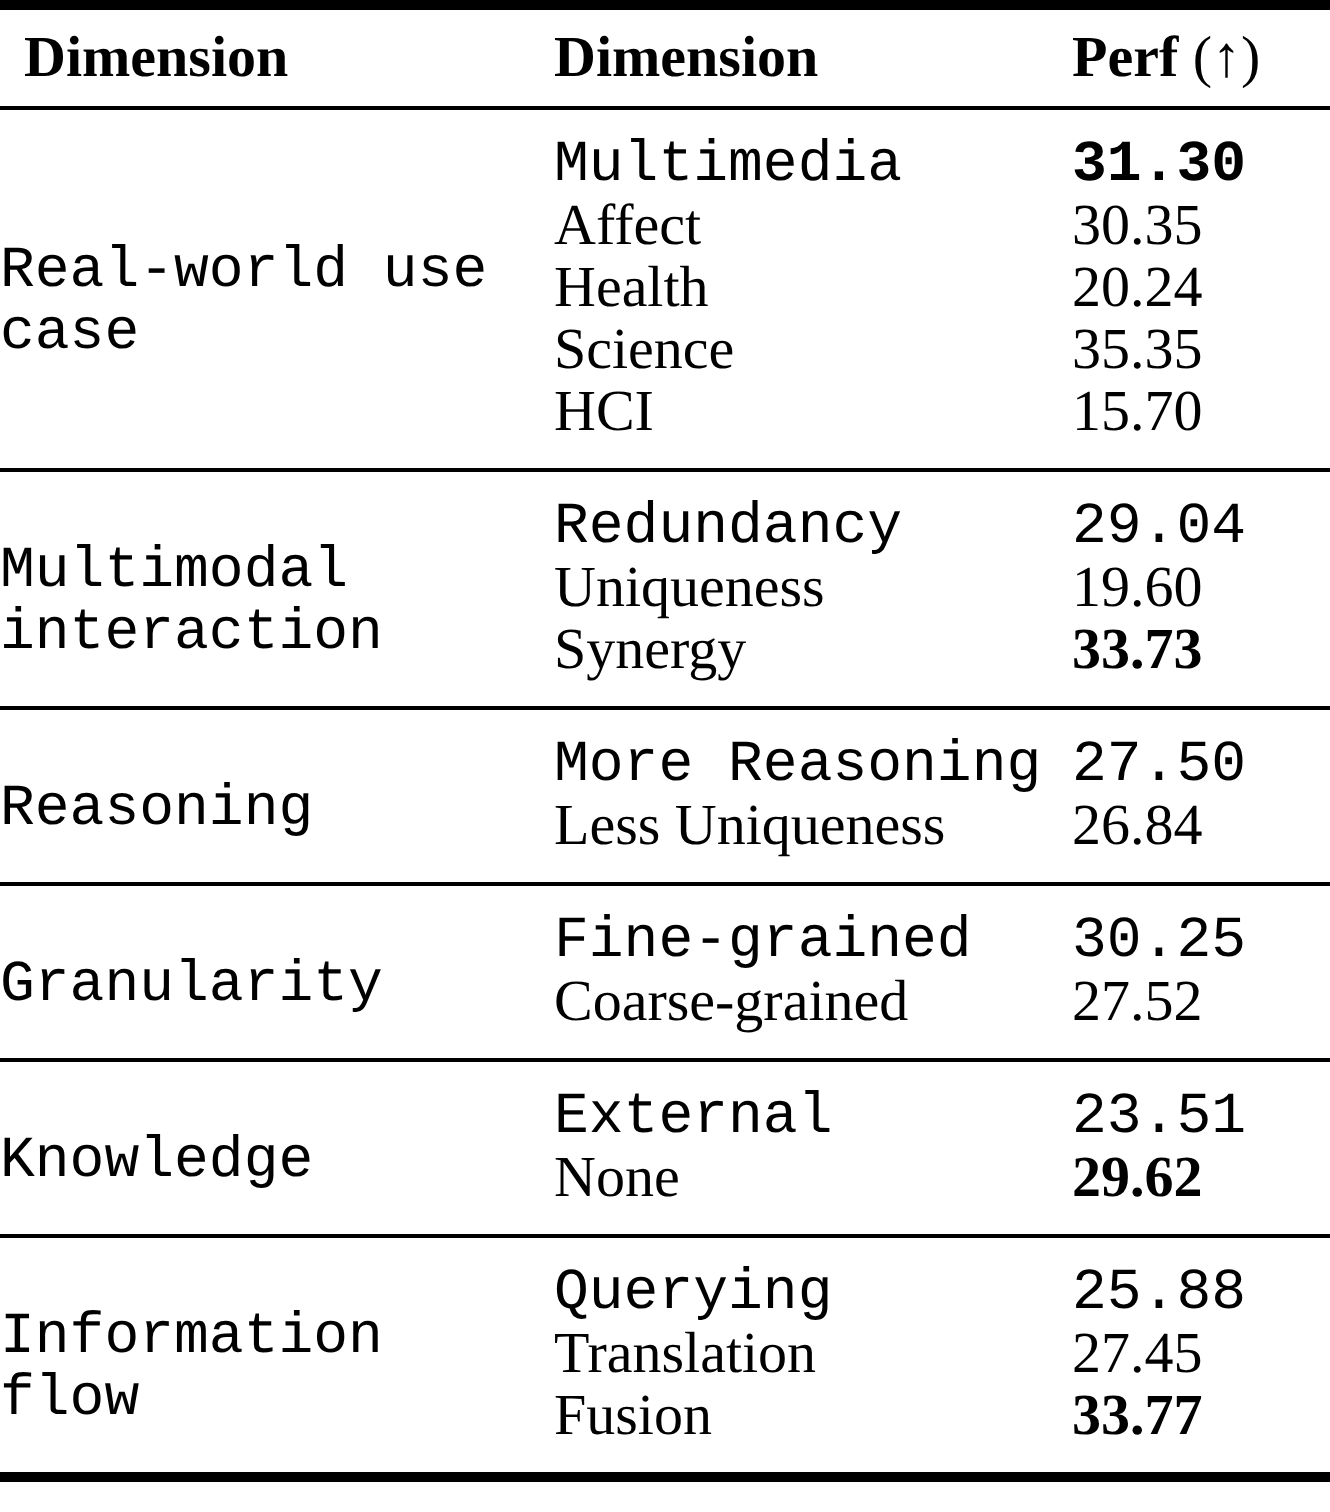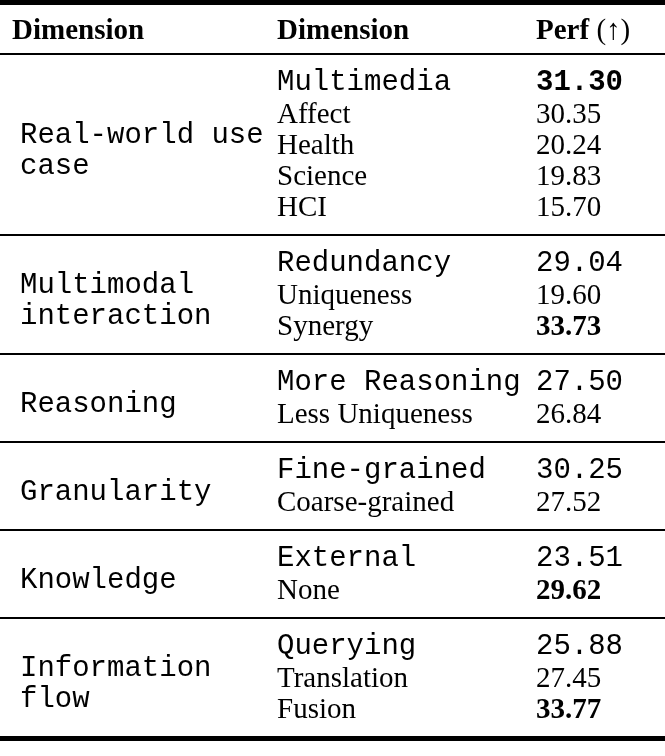--- a/index.html
+++ b/index.html
@@ -38,21 +38,20 @@
   tbody.group { border-bottom: 2px solid #000000; }
   tbody.group:last-child { border-bottom: none; }
 
   tbody td {
     padding: 0;
     line-height: 31px;
     vertical-align: middle;
     text-align: left;
   }
   td.dim {
-    padding-left: 20px;
     vertical-align: middle;
     margin-left: 36px;
   }
   tr.first td { padding-top: 12px; font-family: Liberation Mono, monospace; }
   tr.last td { padding-bottom: 12px; }
   td.val.bold, td.cat.bold { font-weight: bold; }
 </style>
 </head>
 <body>
 
@@ -79,21 +78,21 @@
     <tr>
       <td class="cat">Affect</td>
       <td class="val">30.35</td>
     </tr>
     <tr>
       <td class="cat">Health</td>
       <td class="val">20.24</td>
     </tr>
     <tr>
       <td class="cat">Science</td>
-      <td class="val">19.83</td>
+      <td class="val">35.35</td>
     </tr>
     <tr class="last">
       <td class="cat">HCI</td>
       <td class="val">15.70</td>
     </tr>
   </tbody>
 
   <tbody class="group">
     <tr class="first">
       <td class="dim" rowspan="3">Multimodal interaction</td>

